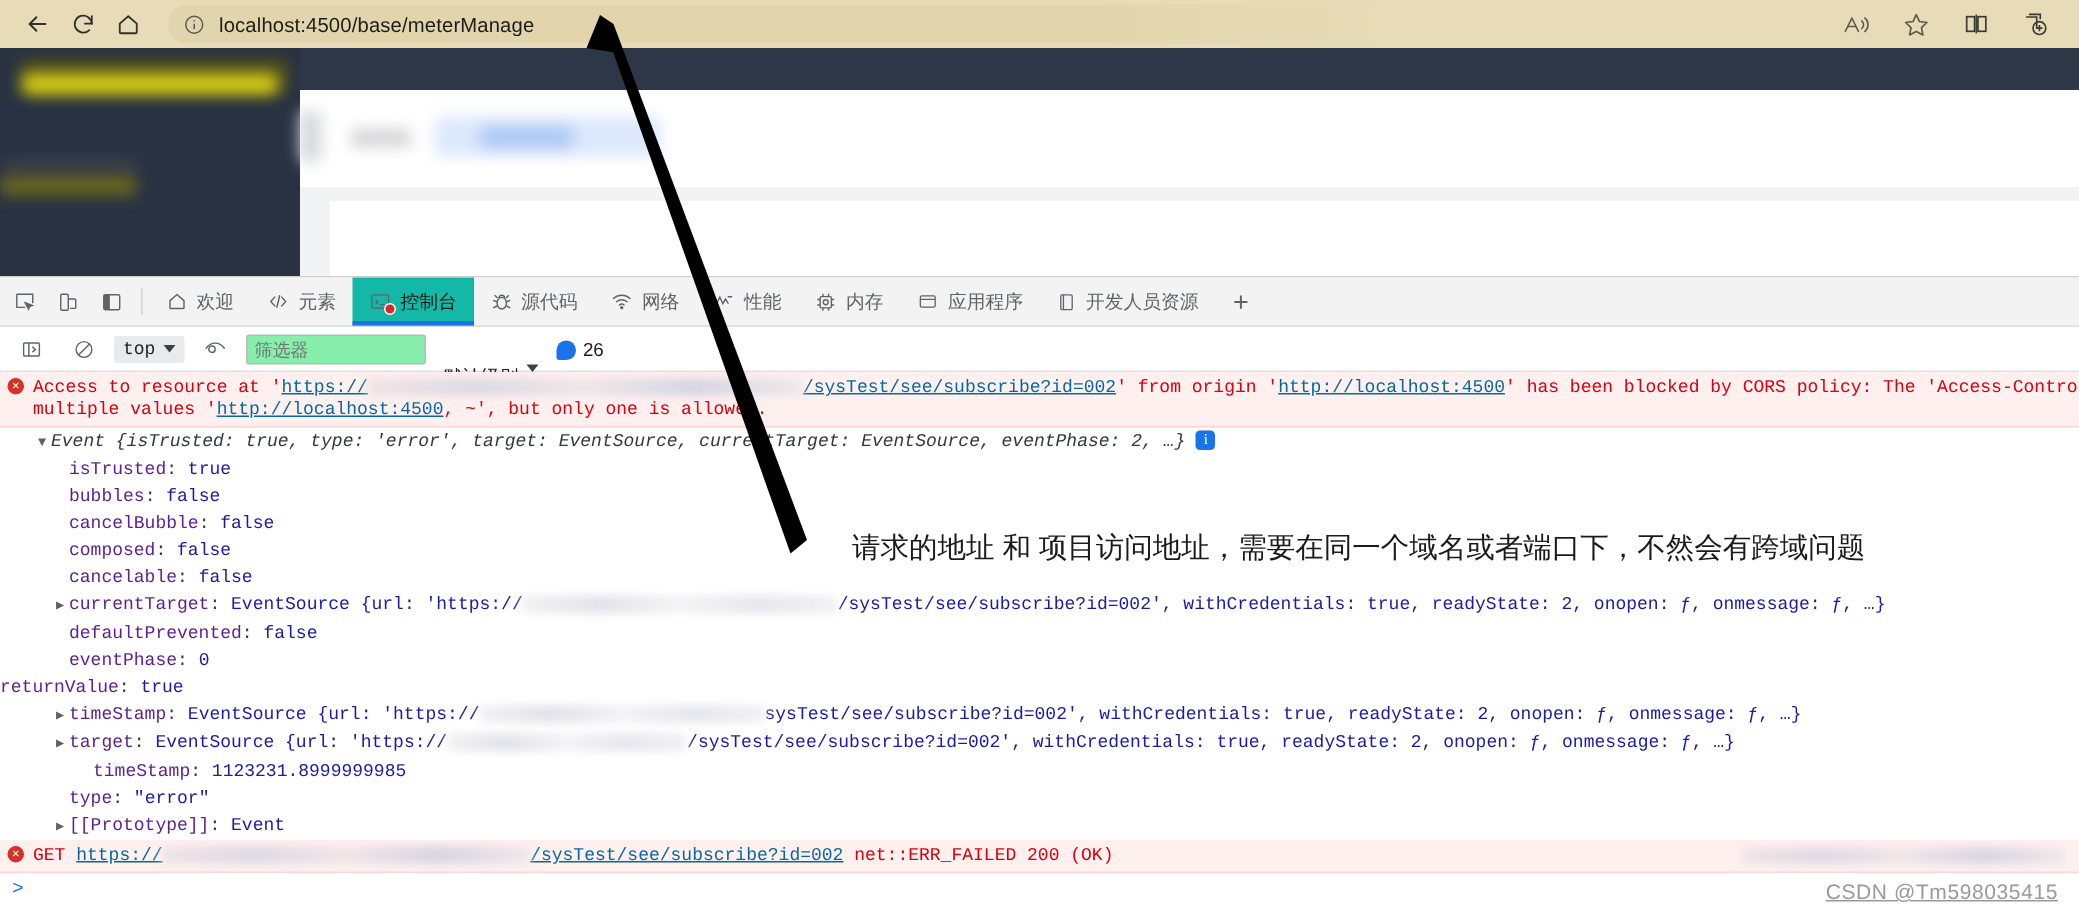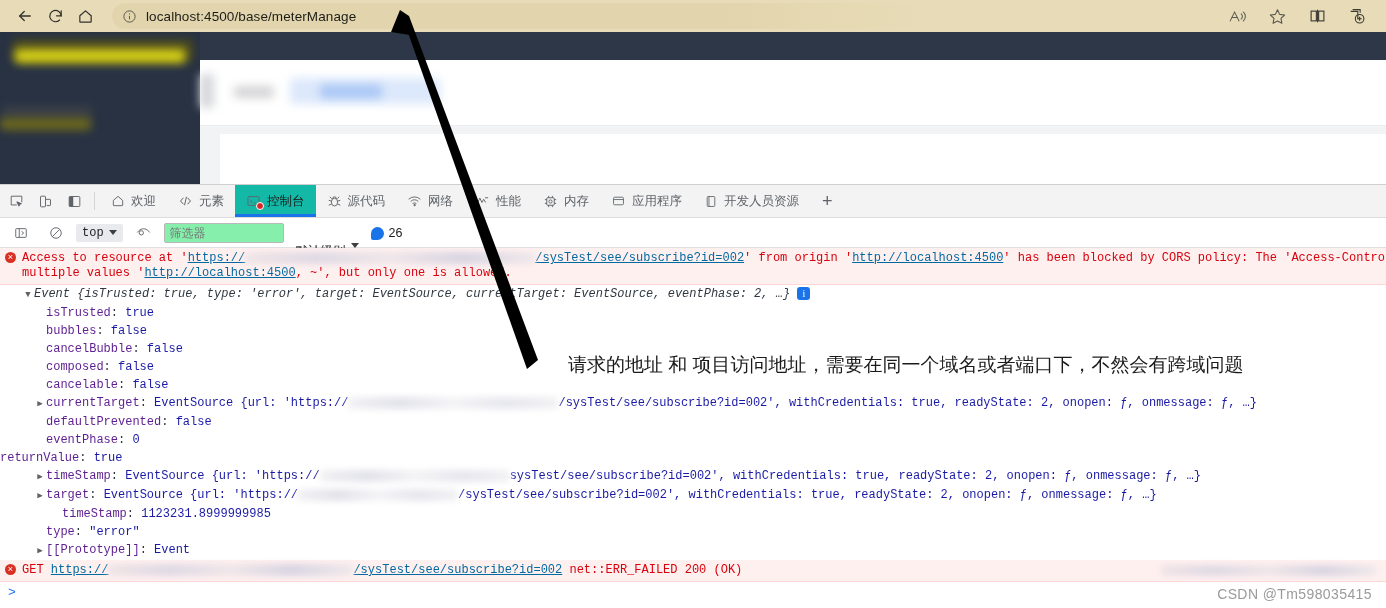--- a/index.html
+++ b/index.html
@@ -145,21 +145,21 @@
   }
   .prompt-row{ padding:3px 8px 3px 8px; color:#1a73e8; font-size:13px; }
 
   .annotation{
     position:absolute; left:568px; top:352px; font-size:19px; color:#1a1a1a;
     font-family:"Liberation Sans", sans-serif; white-space:nowrap;
   }
   .arrow-svg{ position:absolute; left:0; top:0; width:1386px; height:608px; pointer-events:none; }
   .watermark{
     position:absolute; right:14px; bottom:6px; font-size:14px; color:#9a9a9a;
-    font-family:"Liberation Sans", sans-serif; letter-spacing:0.4px;
+    font-family:"Liberation Sans", sans-serif; letter-spacing:0.4px;text-decoration:underline;
   }
 </style>
 </head>
 <body>
 
 <div class="browser-bar">
   <div class="nav-btn">
     <svg width="18" height="18" viewBox="0 0 24 24" fill="none" stroke="currentColor" stroke-width="1.7" stroke-linecap="round" stroke-linejoin="round">
         <line x1="19" y1="12" x2="5" y2="12"></line>
         <polyline points="11,18 5,12 11,6"></polyline>

